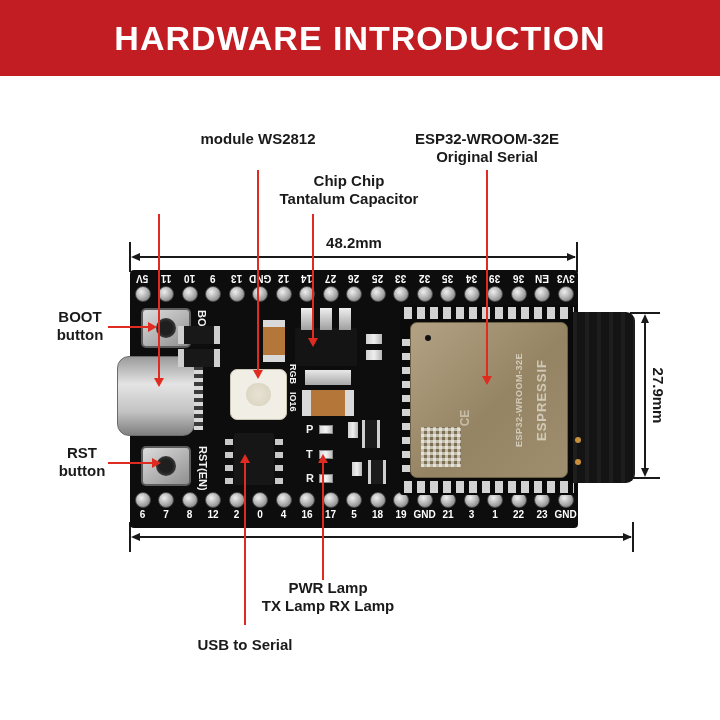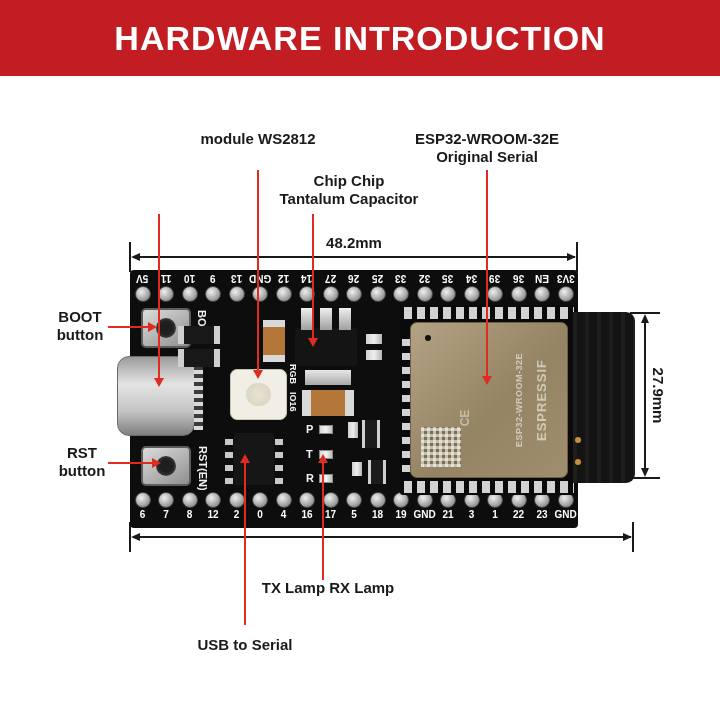--- a/index.html
+++ b/index.html
@@ -108,20 +108,21 @@
   </div>
   <div class="callout" style="left:40px;top:308px;width:80px;">
     <div>BOOT</div>
     <div>button</div>
   </div>
   <div class="callout" style="left:42px;top:444px;width:80px;">
     <div>RST</div>
     <div>button</div>
   </div>
   <div class="callout" style="left:228px;top:579px;width:200px;">
+    <div>PWR Lamp</div>
     <div>TX Lamp RX Lamp</div>
   </div>
   <div class="callout" style="left:165px;top:636px;width:160px;">
     <div>USB to Serial</div>
   </div>
 
   <div class="dim-text" style="left:130px;top:234px;width:448px;text-align:center;">48.2mm</div>
   <div class="dtick-v" style="left:129px;top:242px;height:30px;"></div>
   <div class="dtick-v" style="left:576px;top:242px;height:30px;"></div>
   <div class="dline-h" style="left:133px;top:256px;width:442px;"></div>

